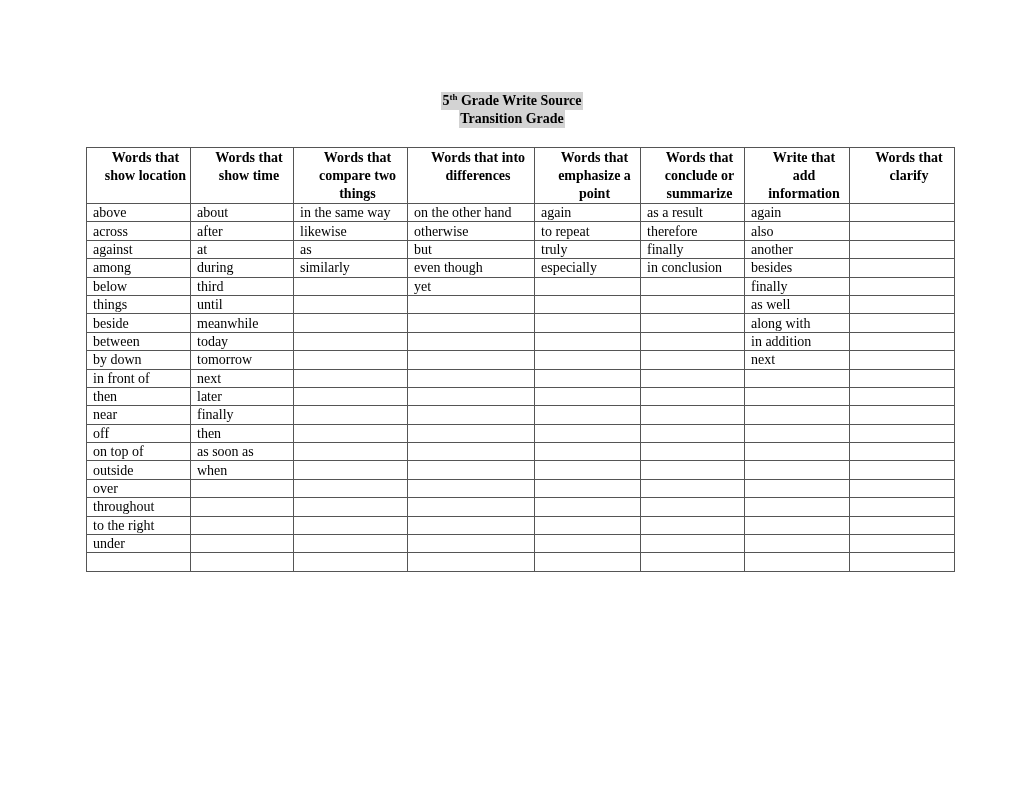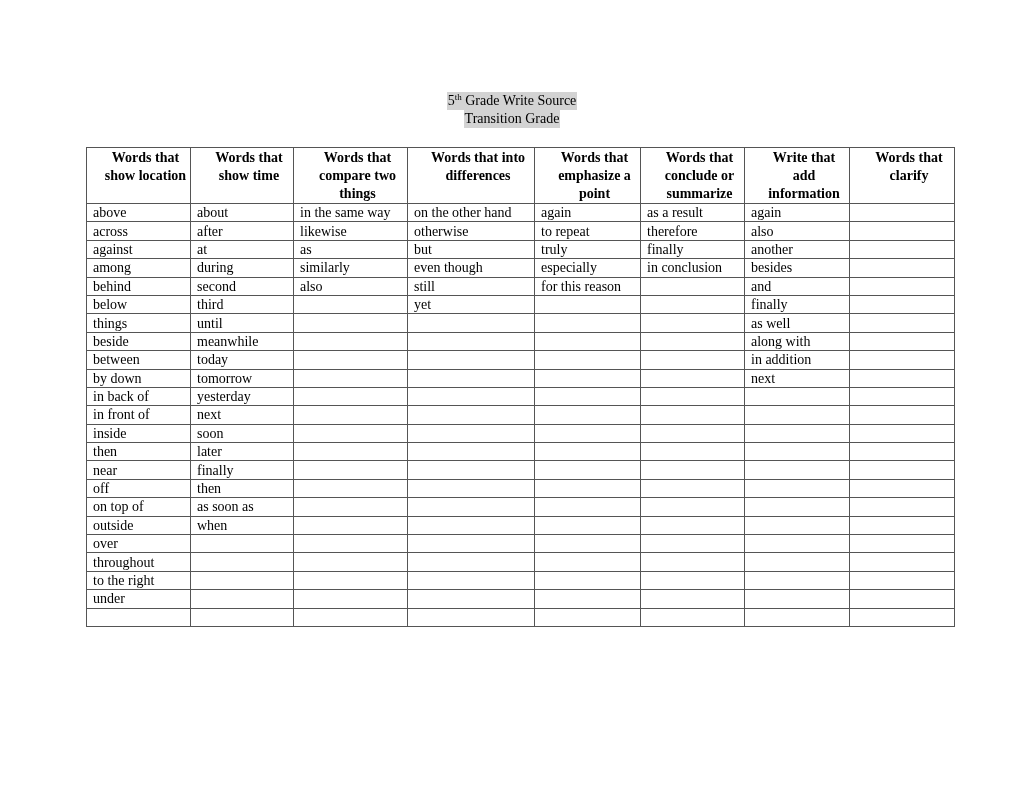--- a/index.html
+++ b/index.html
@@ -1,19 +1,19 @@
 <!DOCTYPE html>
 <html><head>
 <meta charset="utf-8">
 <style>
   html, body { margin: 0; padding: 0; background: #ffffff; }
   body { width: 1024px; height: 791px; position: relative; overflow: hidden;
          font-family: "Liberation Serif", "DejaVu Serif", serif; color: #000; }
   .title-block { position: absolute; left: 0; width: 1024px; top: 92px; text-align: center;
-                 font-weight: normal; font-size: 14px; line-height: 18px; }
+                 font-weight: bold; font-size: 14px; line-height: 18px; }
   .title-line { display: inline-block; background: #d3d3d3; padding: 0 1px; }
   .title-line sup { font-size: 9px; line-height: 0; vertical-align: 5px; }
   table { position: absolute; left: 86px; top: 147px; border-collapse: collapse;
           table-layout: fixed; width: 868px; }
   col.c0 { width: 104px; } col.c1 { width: 103px; } col.c2 { width: 114px; }
   col.c3 { width: 127px; } col.c4 { width: 106px; } col.c5 { width: 104px; }
   col.c6 { width: 105px; } col.c7 { width: 105px; }
   th, td { border: 1px solid #555; padding: 0 0 0 6px; font-size: 14px; }
   th { font-weight: bold; text-align: center; vertical-align: top; padding: 1px 2px 0 16px;
        line-height: 18px; height: 53px; }
@@ -85,30 +85,20 @@
         <td>among</td>
         <td>during</td>
         <td>similarly</td>
         <td>even though</td>
         <td>especially</td>
         <td>in conclusion</td>
         <td>besides</td>
         <td></td>
       </tr>
       <tr>
-        <td>behind</td>
-        <td>second</td>
-        <td>also</td>
-        <td>still</td>
-        <td>for this reason</td>
-        <td></td>
-        <td>and</td>
-        <td></td>
-      </tr>
-      <tr>
         <td>below</td>
         <td>third</td>
         <td></td>
         <td>yet</td>
         <td></td>
         <td></td>
         <td>finally</td>
         <td></td>
       </tr>
       <tr>
@@ -145,42 +135,22 @@
         <td>by down</td>
         <td>tomorrow</td>
         <td></td>
         <td></td>
         <td></td>
         <td></td>
         <td>next</td>
         <td></td>
       </tr>
       <tr>
-        <td>in back of</td>
-        <td>yesterday</td>
-        <td></td>
-        <td></td>
-        <td></td>
-        <td></td>
-        <td></td>
-        <td></td>
-      </tr>
-      <tr>
         <td>in front of</td>
         <td>next</td>
-        <td></td>
-        <td></td>
-        <td></td>
-        <td></td>
-        <td></td>
-        <td></td>
-      </tr>
-      <tr>
-        <td>inside</td>
-        <td>soon</td>
         <td></td>
         <td></td>
         <td></td>
         <td></td>
         <td></td>
         <td></td>
       </tr>
       <tr>
         <td>then</td>
         <td>later</td>

